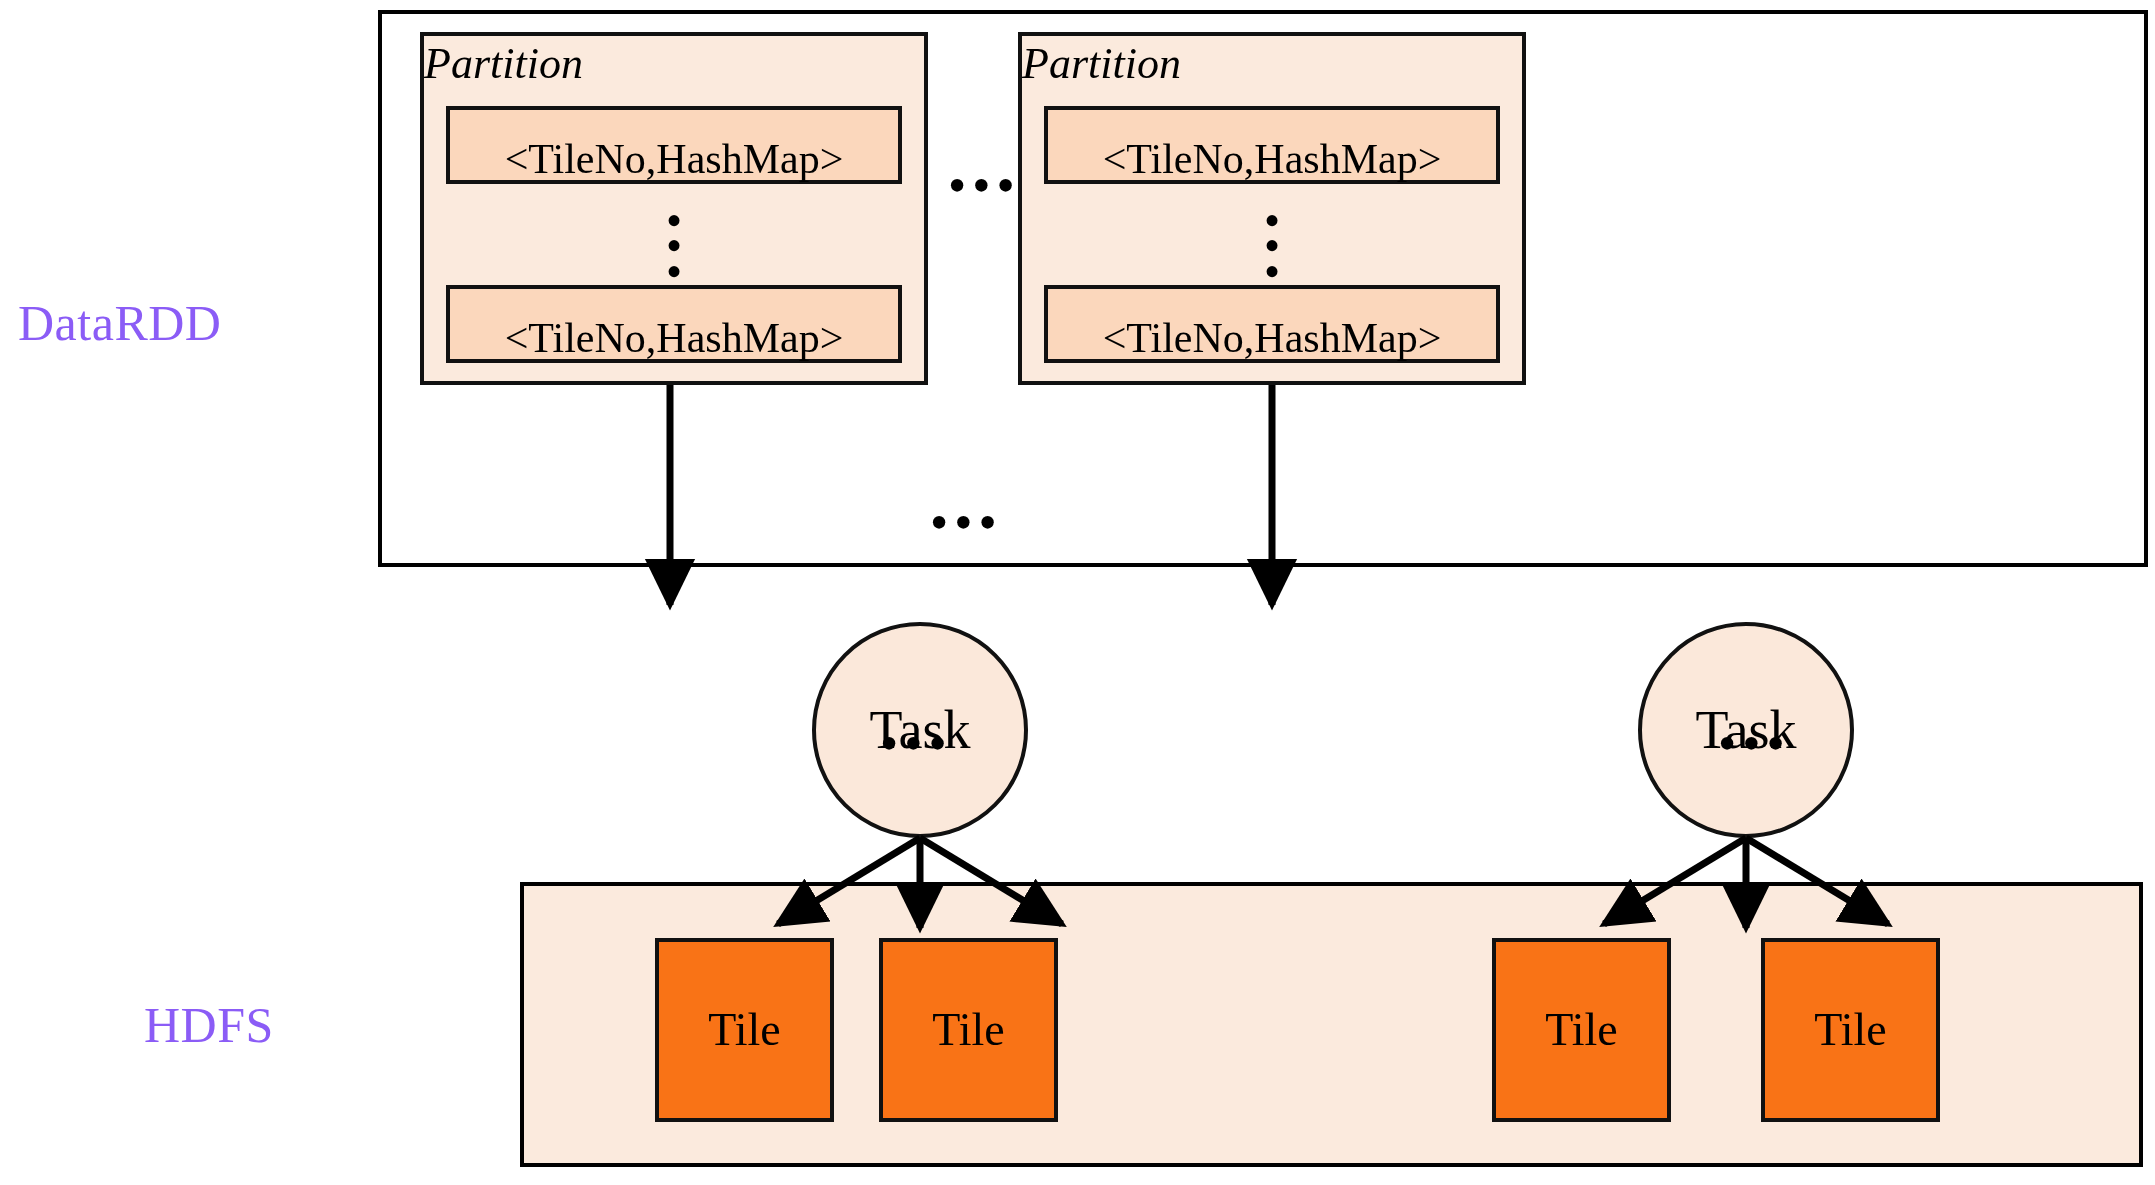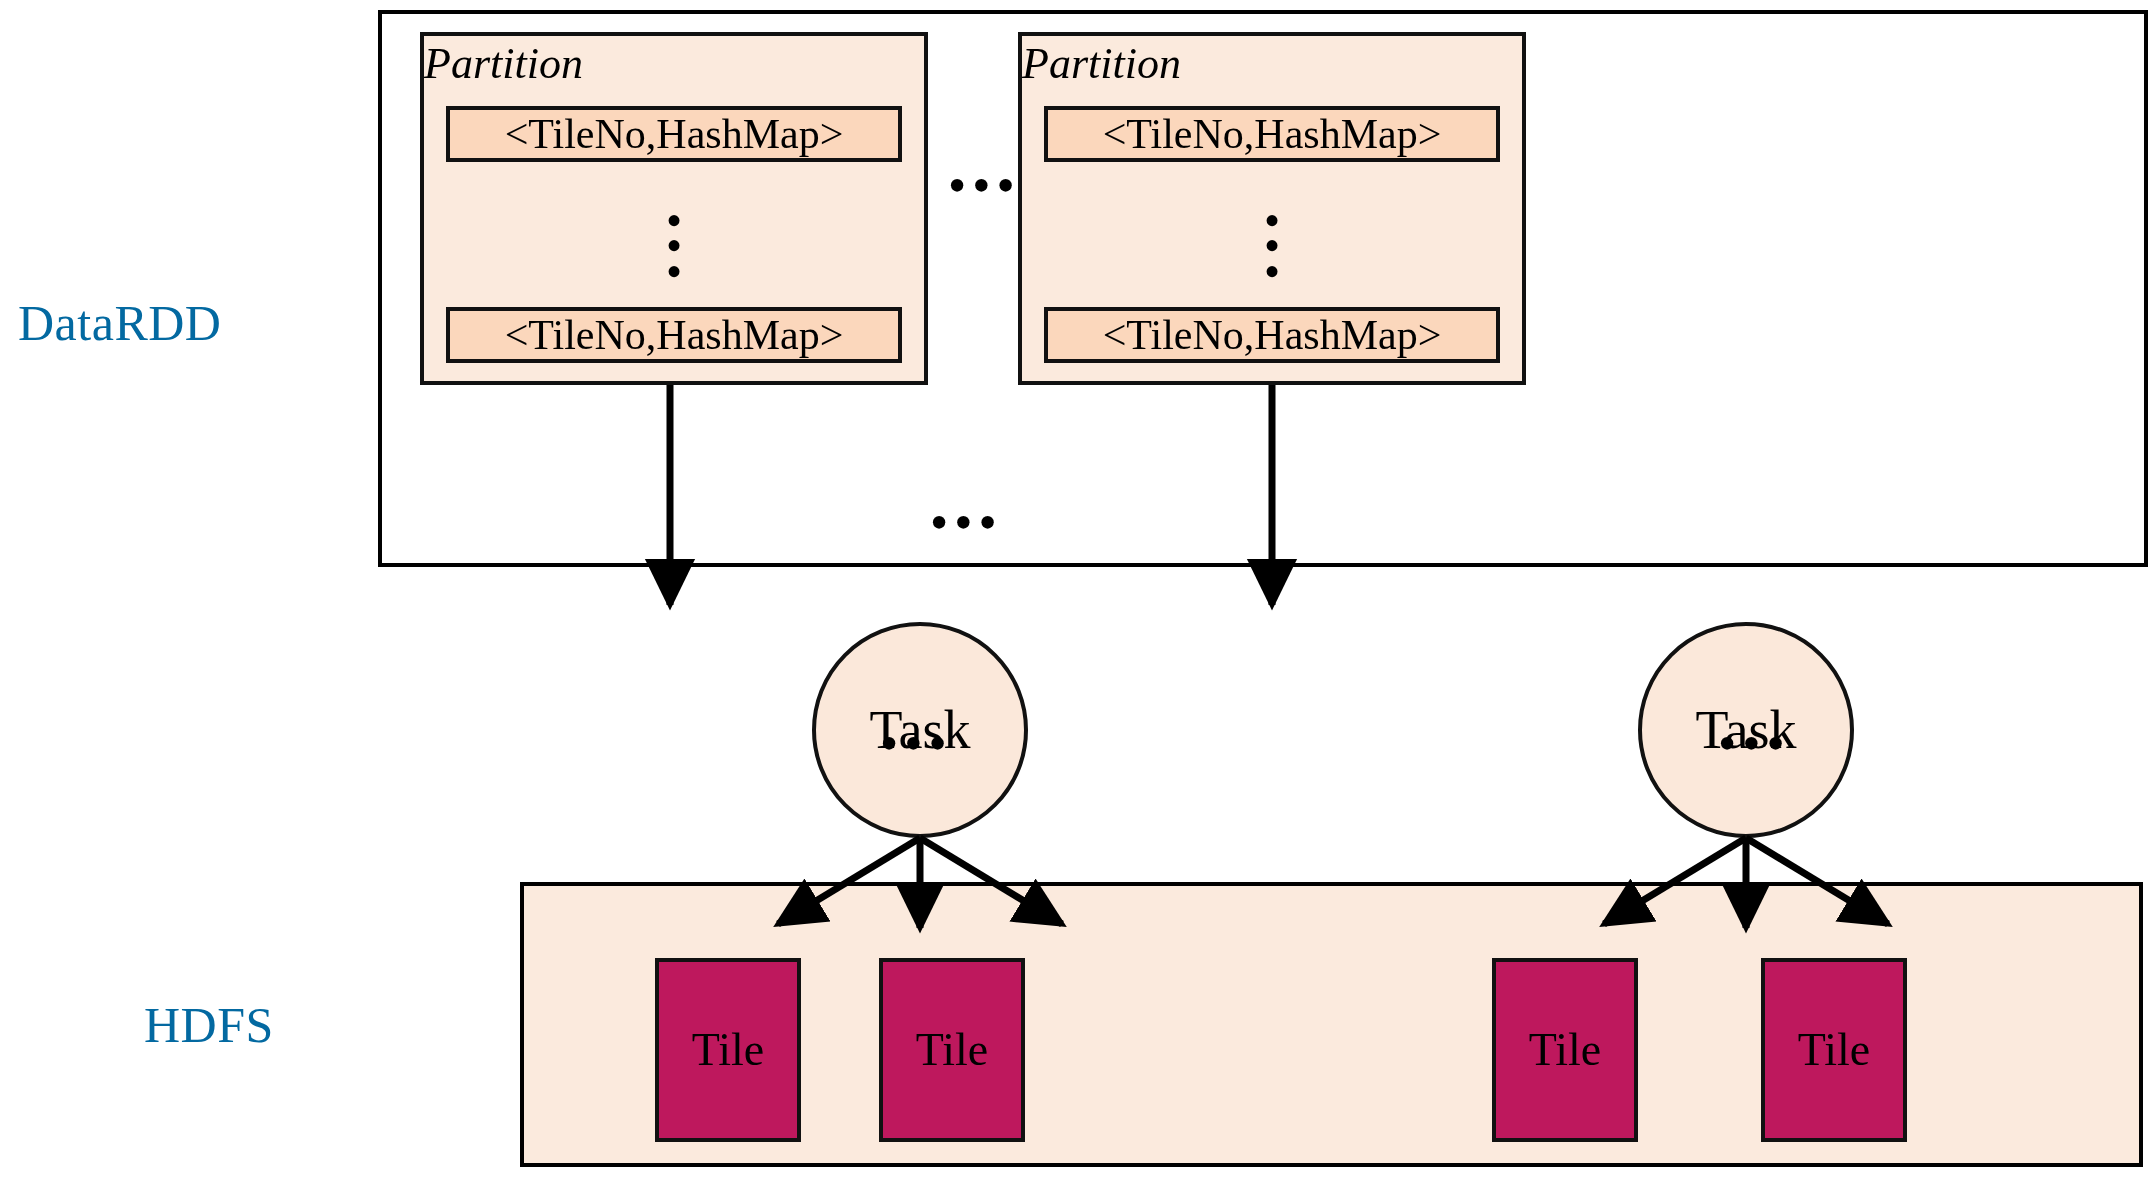--- a/index.html
+++ b/index.html
@@ -4,38 +4,38 @@
 <title>DataRDD / HDFS Architecture Diagram</title>
 <style>
   html,body{margin:0;padding:0;background:#ffffff;}
   body{width:2155px;height:1185px;position:relative;overflow:hidden;
        font-family:"Liberation Serif","DejaVu Serif",serif;color:#000;}
   .stage{position:absolute;left:0;top:0;width:2155px;height:1185px;}
   svg.layer{position:absolute;left:0;top:0;width:2155px;height:1185px;pointer-events:none;}
 
   
   .side-label{position:absolute;font-size:50px;line-height:1;white-space:nowrap;
-              color:#0369a1;letter-spacing:.5px;}
+              color:#8b5cf6;letter-spacing:.5px;}
   #label-datardd{left:18px;top:298px;}
   #label-hdfs{left:112px;top:1000px;margin-left:32px;}
 
   
   #datardd-frame{position:absolute;left:378px;top:10px;width:1770px;height:557px;
                  border:4px solid #000;background:#ffffff;box-sizing:border-box;}
 
   
   .partition{position:absolute;top:32px;height:353px;background:#FBEADD;
              border:4px solid #111;box-sizing:border-box;}
   #partition-1{left:420px;width:508px;}
   #partition-2{left:1018px;width:508px;}
   .partition-title{position:absolute;left:0;right:0;top:6px;text-align:left;
                    font-size:44px;line-height:1;color:#000;font-style:italic;}
-  .kv-box{position:absolute;left:22px;right:22px;height:56px;background:#FBD7BC;
+  .kv-box{position:absolute;left:22px;right:22px;height:78px;background:#FBD7BC;
           border:4px solid #111;box-sizing:border-box;display:flex;
-          align-items:center;justify-content:center;}
+          align-items:flex-end;justify-content:center;}
   .kv-box .kv-text{font-size:42px;line-height:1;white-space:nowrap;color:#000;}
   .kv-top{top:70px;}
   .kv-bottom{bottom:18px;}
   .vdots{position:absolute;left:0;right:0;top:172px;text-align:center;
          font-size:46px;line-height:.55;color:#000;letter-spacing:0;}
   .vdots span{display:block;}
 
   
   .hdots{position:absolute;font-size:52px;line-height:1;color:#000;
          letter-spacing:6px;white-space:nowrap;}
@@ -50,23 +50,23 @@
              display:flex;align-items:center;justify-content:center;}
   .task-node .task-text{font-size:54px;line-height:1;color:#000;}
   #task-1{left:812px;top:622px;}
   #task-2{left:1638px;top:622px;}
 
   
   #hdfs-frame{position:absolute;left:520px;top:882px;width:1623px;height:285px;
               background:#FBEADD;border:4px solid #000;box-sizing:border-box;}
 
   
-  .tile{position:absolute;top:938px;width:146px;height:184px;background:#be185d;
+  .tile{position:absolute;top:938px;width:179px;height:184px;background:#f97316;
         border:4px solid #111;box-sizing:border-box;display:flex;
-        align-items:center;justify-content:center;margin-top:20px;}
+        align-items:center;justify-content:center;}
   .tile .tile-text{font-size:46px;line-height:1;color:#000;}
   #tile-1{left:655px;}
   #tile-2{left:879px;}
   #tile-3{left:1492px;}
   #tile-4{left:1761px;}
 </style>
 </head>
 <body>
 
 <div class="stage">

